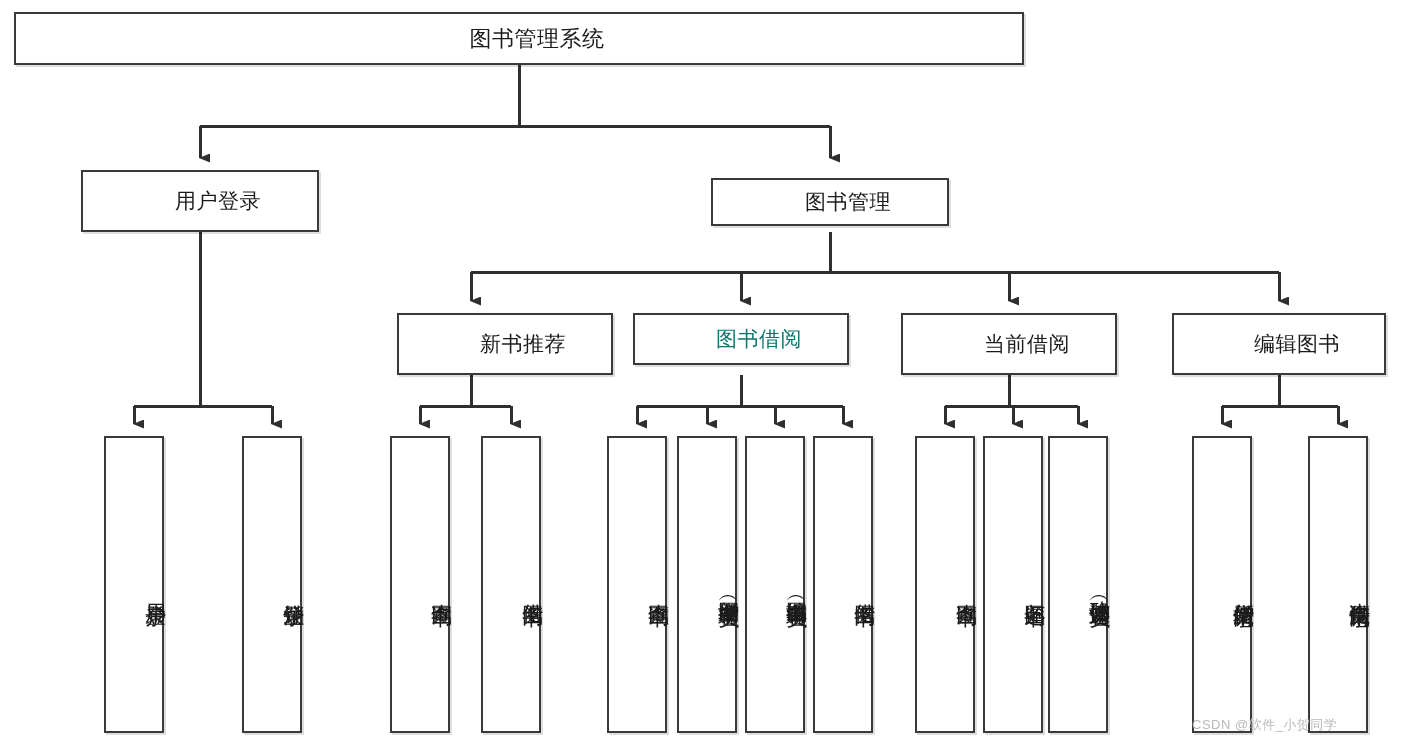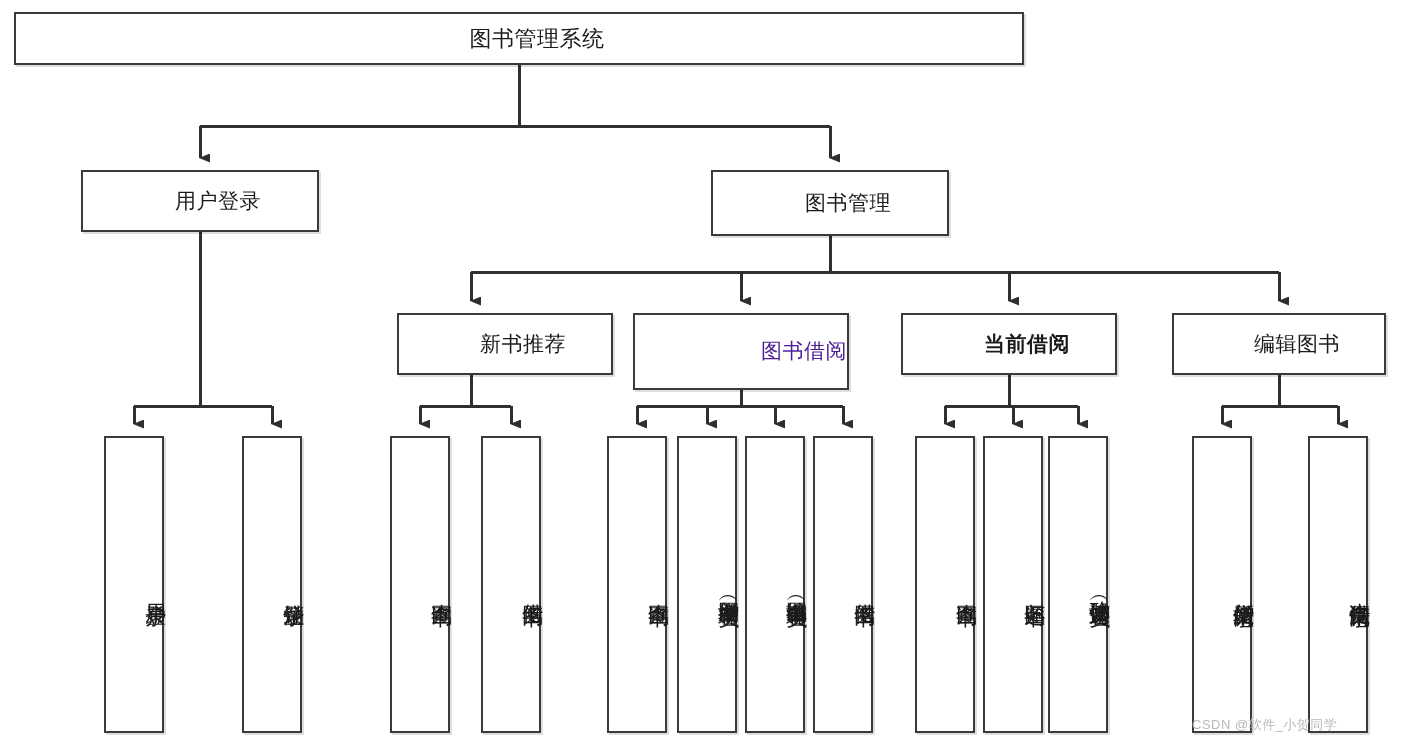--- a/index.html
+++ b/index.html
@@ -121,31 +121,31 @@
     </g>
   </svg>
 
   <div class="node node-h lvl1" style="left: 14px; top: 12px; width: 1010px; height: 53px; border-color: rgb(58, 58, 58); background: rgb(255, 255, 255); color: rgb(27, 27, 27);">
     <span class="node-label">图书管理系统</span>
   </div>
 
   <div class="node node-h" style="left: 81px; top: 170px; width: 238px; height: 62px; border-color: rgb(58, 58, 58); background: rgb(255, 255, 255); color: rgb(27, 27, 27);">
     <span class="node-label">用户登录</span>
   </div>
-  <div class="node node-h" style="left: 711px; top: 170px; width: 238px; height: 66px; border-color: rgb(58, 58, 58); background: rgb(255, 255, 255); color: rgb(27, 27, 27);">
+  <div class="node node-h" style="left: 711px; top: 178px; width: 238px; height: 48px; border-color: rgb(58, 58, 58); background: rgb(255, 255, 255); color: rgb(27, 27, 27);">
     <span class="node-label">图书管理</span>
   </div>
 
   <div class="node node-h" style="left: 363px; top: 313px; width: 216px; height: 62px; border-color: rgb(58, 58, 58); background: rgb(255, 255, 255); color: rgb(27, 27, 27); margin-left: 34px;">
     <span class="node-label">新书推荐</span>
   </div>
-  <div class="node node-h" style="left: 633px; top: 313px; width: 216px; height: 77px; border-color: rgb(58, 58, 58); background: rgb(255, 255, 255); color: #4c1d95; justify-content: flex-end;">
+  <div class="node node-h" style="left: 633px; top: 313px; width: 216px; height: 52px; border-color: rgb(58, 58, 58); background: rgb(255, 255, 255); color: #0f766e;">
     <span class="node-label">图书借阅</span>
   </div>
-  <div class="node node-h" style="left: 901px; top: 313px; width: 216px; height: 62px; border-color: rgb(58, 58, 58); background: rgb(255, 255, 255); color: rgb(27, 27, 27); font-weight: bold;">
+  <div class="node node-h" style="left: 901px; top: 313px; width: 216px; height: 62px; border-color: rgb(58, 58, 58); background: rgb(255, 255, 255); color: rgb(27, 27, 27);">
     <span class="node-label">当前借阅</span>
   </div>
   <div class="node node-h" style="left: 1172px; top: 313px; width: 214px; height: 62px; border-color: rgb(58, 58, 58); background: rgb(255, 255, 255); color: rgb(27, 27, 27);">
     <span class="node-label">编辑图书</span>
   </div>
 
   <div class="node node-v" style="left: 104px; top: 436px; width: 60px; height: 297px; border-color: rgb(58, 58, 58); background: rgb(255, 255, 255); color: rgb(27, 27, 27);">
     <span class="node-label">用户登录</span>
   </div>
   <div class="node node-v" style="left: 242px; top: 436px; width: 60px; height: 297px; border-color: rgb(58, 58, 58); background: rgb(255, 255, 255); color: rgb(27, 27, 27);">

